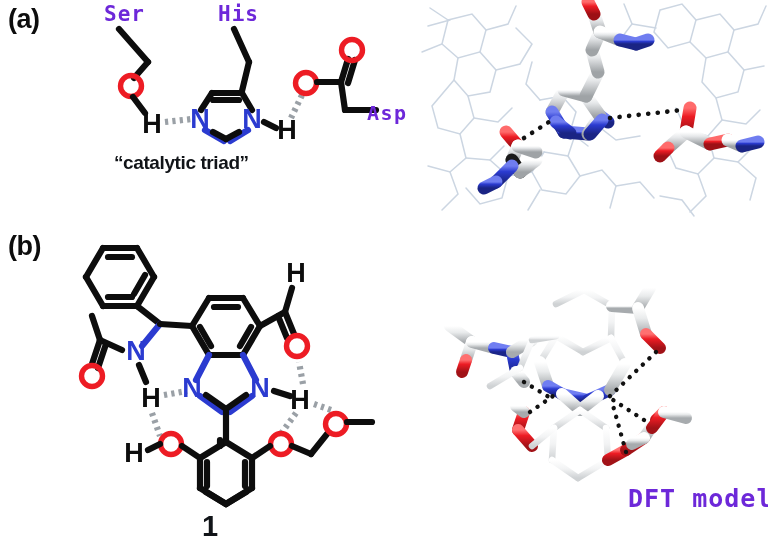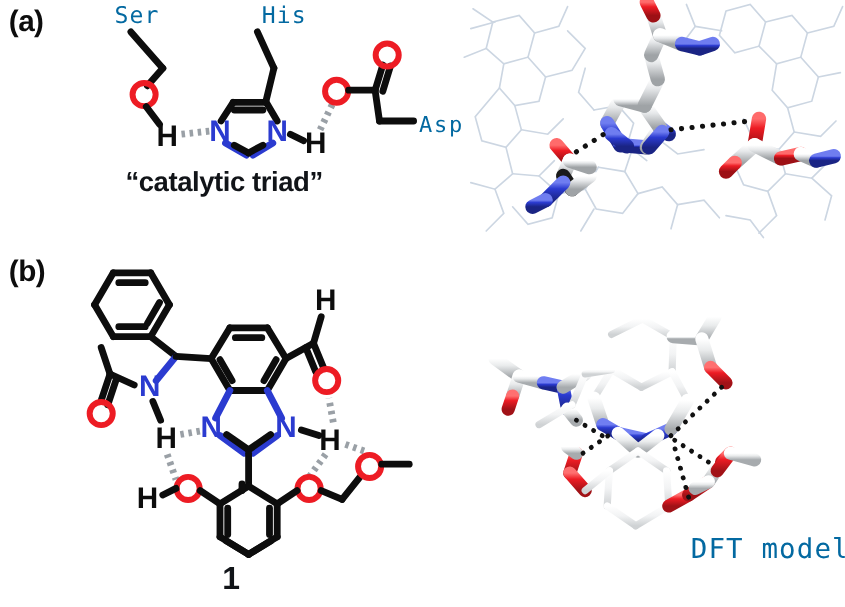--- a/index.html
+++ b/index.html
@@ -20,38 +20,38 @@
     color:#0d0d0d;
     letter-spacing:-0.5px;
     user-select:none;
   }
   #lbl-a{left:8px;top:4px;}
   #lbl-b{left:8px;top:231px;}
 
   .caption-mono{
     position:absolute;
     font-family:"DejaVu Sans Mono", monospace;
-    font-weight:normal;
-    color:#0369a1;
+    font-weight:bold;
+    color:#6d28d9;
     user-select:none;
     white-space:pre;
   }
   .caption-sans{
     position:absolute;
     font-family:"Liberation Sans", sans-serif;
     font-weight:bold;
     color:#111418;
     user-select:none;
     white-space:pre;
   }
 
   #txt-ser{left:104px;top:2px;font-size:21px;letter-spacing:1px;}
-  #txt-his{left:218px;top:2px;font-size:21px;letter-spacing:1px;margin-left:20px;}
-  #txt-asp{left:381px;top:101px;font-size:20px;letter-spacing:1.5px;}
-  #txt-triad{left:114px;top:152px;font-size:25px;letter-spacing:-0.4px;}
+  #txt-his{left:218px;top:2px;font-size:21px;letter-spacing:1px;}
+  #txt-asp{left:367px;top:101px;font-size:20px;letter-spacing:1.5px;}
+  #txt-triad{left:114px;top:152px;font-size:19px;letter-spacing:-0.4px;}
   #txt-pdb{left:597px;top:176px;font-size:19px;letter-spacing:1px;}
   #txt-dft{left:628px;top:484px;font-size:25px;letter-spacing:1px;}
   #txt-cpd1{left:202px;top:510px;font-size:29px;font-family:"Liberation Sans",sans-serif;font-weight:bold;}
 
   svg{position:absolute;left:0;top:0;overflow:visible;}
   .struct{position:absolute;}
 </style>
 </head>
 <body>
 

